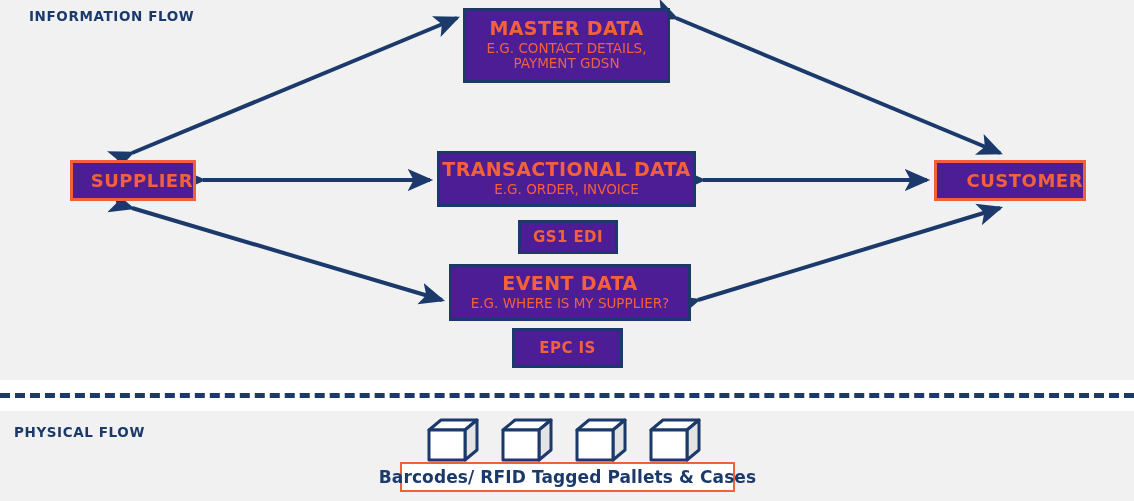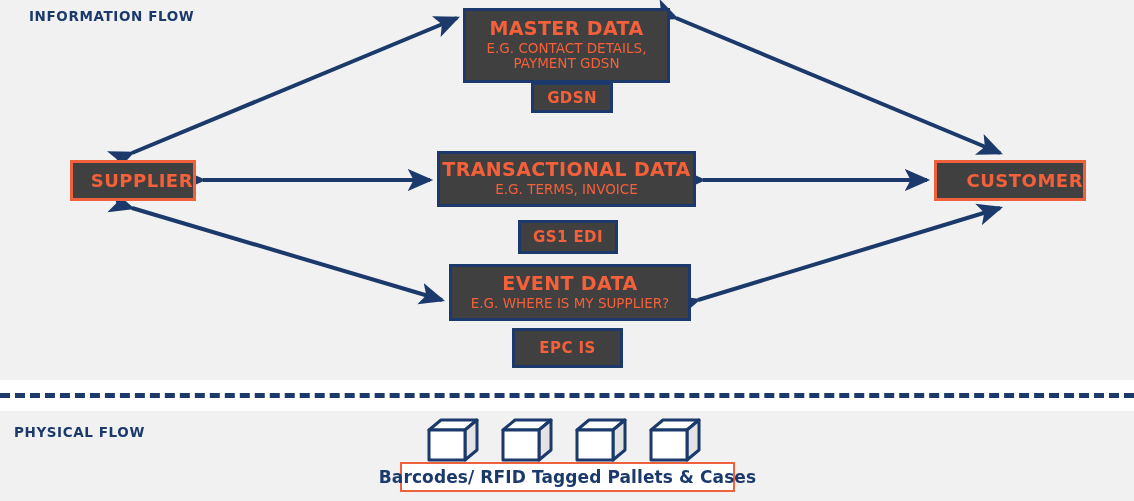--- a/index.html
+++ b/index.html
@@ -55,21 +55,21 @@
 
   svg#arrows {
     position: absolute;
     left: 0; top: 0;
     width: 1134px; height: 501px;
     pointer-events: none;
   }
 
   .box {
     position: absolute;
-    background: #404040;
+    background: #4c1d95;
     box-sizing: border-box;
     display: flex;
     flex-direction: column;
     align-items: center;
     justify-content: center;
     text-align: center;
     z-index: 5;
   }
   .box.navy { border: 3px solid #1b3a6b; }
   .box.orange { border: 3px solid #f0603a; align-items: flex-end; }
@@ -177,27 +177,24 @@
   </svg>
 
   <div class="box navy" id="box-master">
     <div class="box-title">MASTER DATA</div>
     <div class="box-sub">
       <span>E.G. CONTACT DETAILS,</span><br>
       <span>PAYMENT GDSN</span>
     </div>
   </div>
 
-  <div class="box navy" id="box-gdsn">
-    <div class="std-label">GDSN</div>
-  </div>
 
   <div class="box navy" id="box-trans">
     <div class="box-title">TRANSACTIONAL DATA</div>
-    <div class="box-sub">E.G. TERMS, INVOICE</div>
+    <div class="box-sub">E.G. ORDER, INVOICE</div>
   </div>
 
   <div class="box navy" id="box-gsedi">
     <div class="std-label">GS1 EDI</div>
   </div>
 
   <div class="box navy" id="box-event">
     <div class="box-title">EVENT DATA</div>
     <div class="box-sub">E.G. WHERE IS MY SUPPLIER?</div>
   </div>

